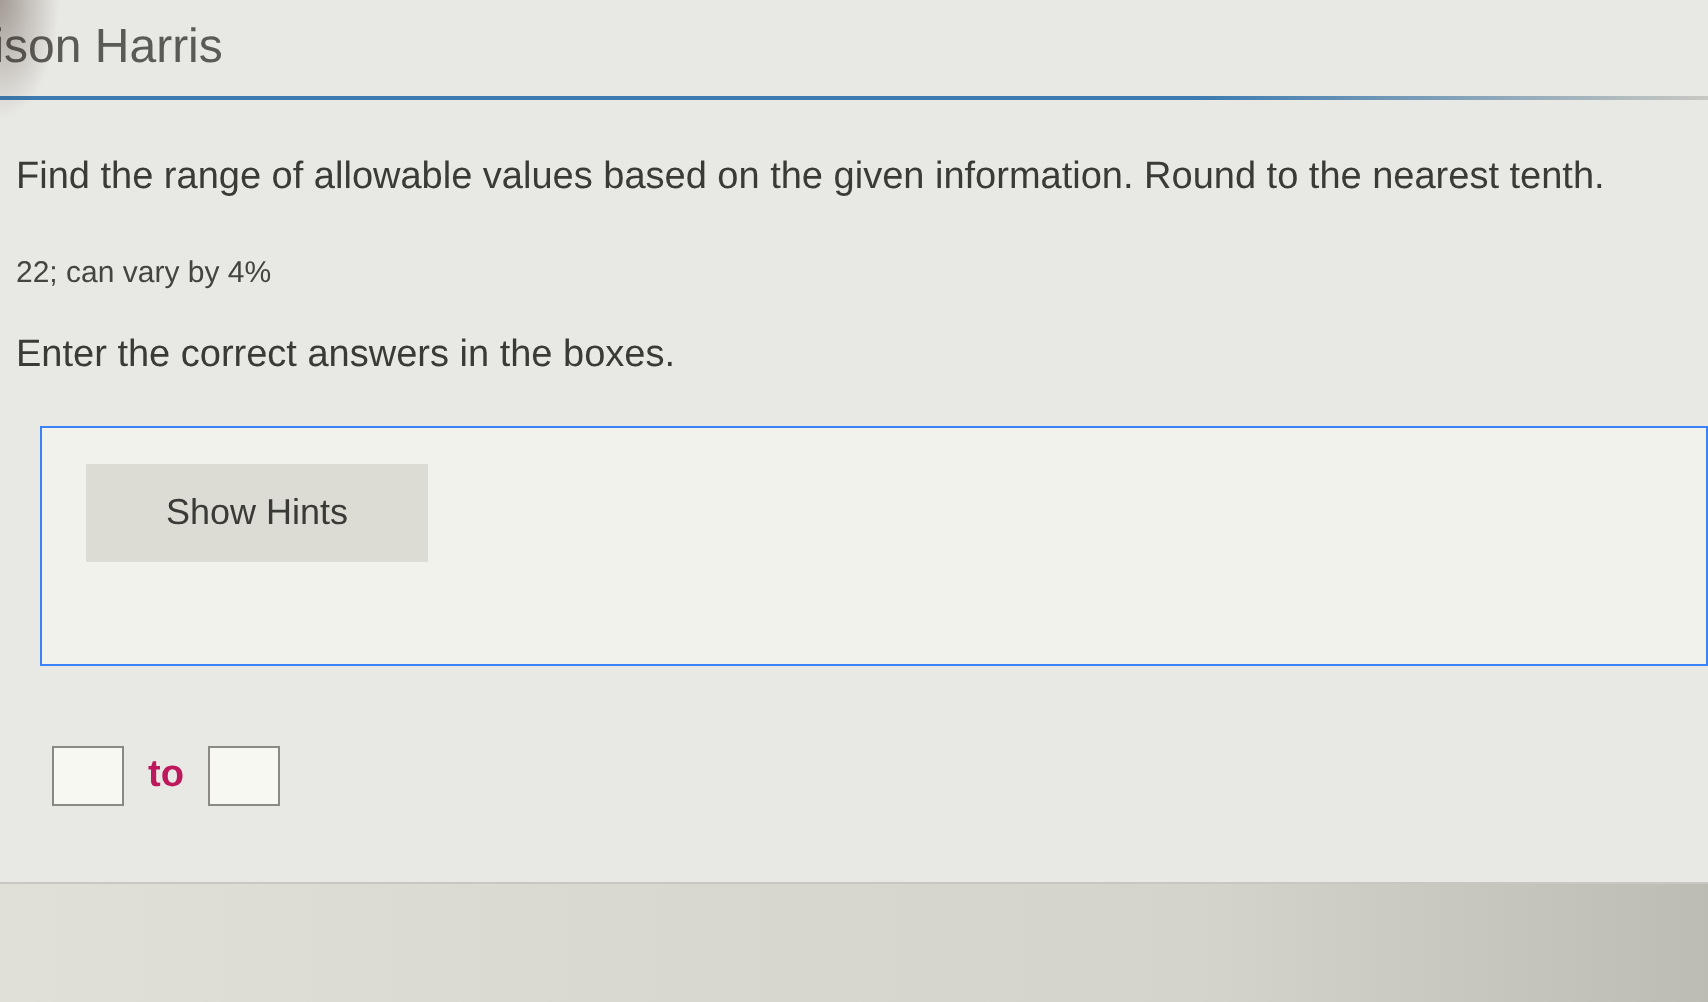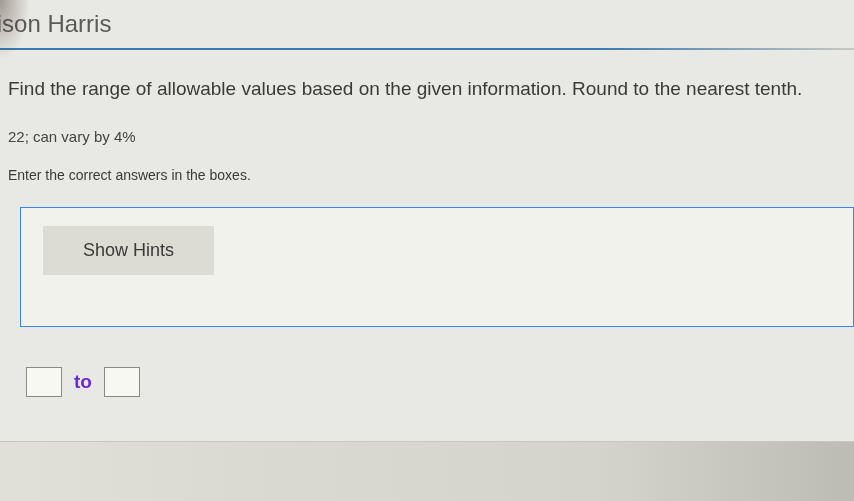--- a/index.html
+++ b/index.html
@@ -34,21 +34,21 @@
       color: #3a3a36;
       line-height: 1.6;
       margin-bottom: 24px;
     }
     .question-detail {
       font-size: 15px;
       color: #454540;
       margin-bottom: 22px;
     }
     .instruction {
-      font-size: 14px;
+      font-size: 19px;
       color: #3a3a36;
       margin-bottom: 24px;
     }
     .hints-container {
       border: 1px solid #3b82f6;
       background: #f2f2ec;
       padding: 18px 22px;
       margin-left: 12px;
       margin-right: -8px;
       height: 120px;
@@ -73,21 +73,21 @@
       width: 36px;
       height: 30px;
       border: 1px solid #8a8a82;
       background: #f8f8f2;
       font-size: 16px;
       text-align: center;
       padding: 2px;
     }
     .to-text {
       font-size: 19px;
-      color: #6d28d9;
+      color: #be185d;
       font-weight: bold;
     }
     .bottom-bar {
       position: absolute;
       bottom: 0;
       left: 0;
       right: 0;
       height: 60px;
       background: linear-gradient(to right, #e0e0d8 0%, #d8d8d0 40%, #d4d4cc 70%, #bcbcb4 100%);
       border-top: 1px solid #c8c8c0;

